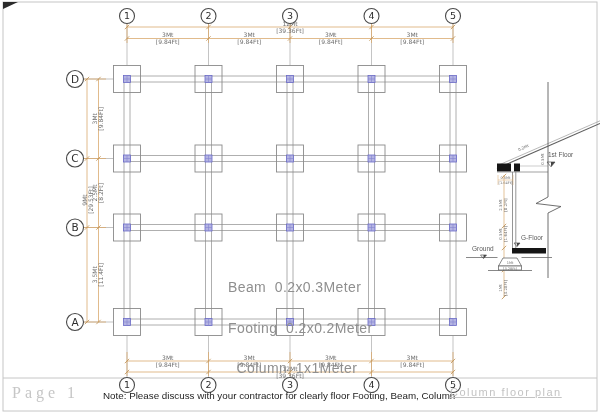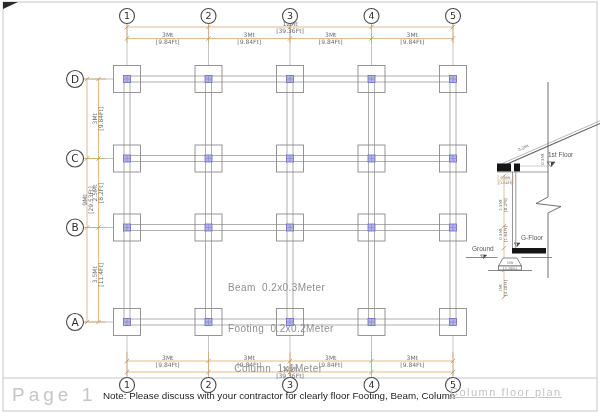--- a/index.html
+++ b/index.html
@@ -1,23 +1,23 @@
 <!DOCTYPE html>
 <html><head>
 <meta charset="utf-8">
 <style>
   html,body{margin:0;padding:0;background:#fff;}
   .stage{position:relative;width:600px;height:420px;background:#fff;overflow:hidden;
          font-family:"Liberation Sans",sans-serif;}
   .stage svg{position:absolute;left:0;top:0;}
-  .notes{position:absolute;left:228px;top:254px;color:#8f8f8f;font-size:10px;
+  .notes{position:absolute;left:228px;top:254px;color:#8f8f8f;font-size:14px;
          line-height:13.5px;letter-spacing:.4px;white-space:pre;}
   .slabel{position:absolute;color:#5a5a5a;font-size:6.5px;white-space:nowrap;}
-  .page-label{position:absolute;left:12px;top:384px;font-size:19px;color:#c6c6c6;
-              letter-spacing:4px;white-space:nowrap;}
+  .page-label{position:absolute;left:12px;top:384px;font-size:16px;color:#c6c6c6;
+              letter-spacing:4px;white-space:nowrap;font-family:Liberation Serif, serif;}
   .footer-note{position:absolute;left:103px;top:390px;font-size:9.8px;color:#1d1d1d;
                white-space:nowrap;}
   .footer-title{position:absolute;left:450px;top:386px;font-size:11px;color:#c3c3c3;
                 letter-spacing:1.5px;white-space:nowrap;text-decoration:underline;}
 </style>
 </head>
 <body>
 
 <div class="stage">
   <svg id="plan-svg" width="600" height="420" viewBox="0 0 600 420">

